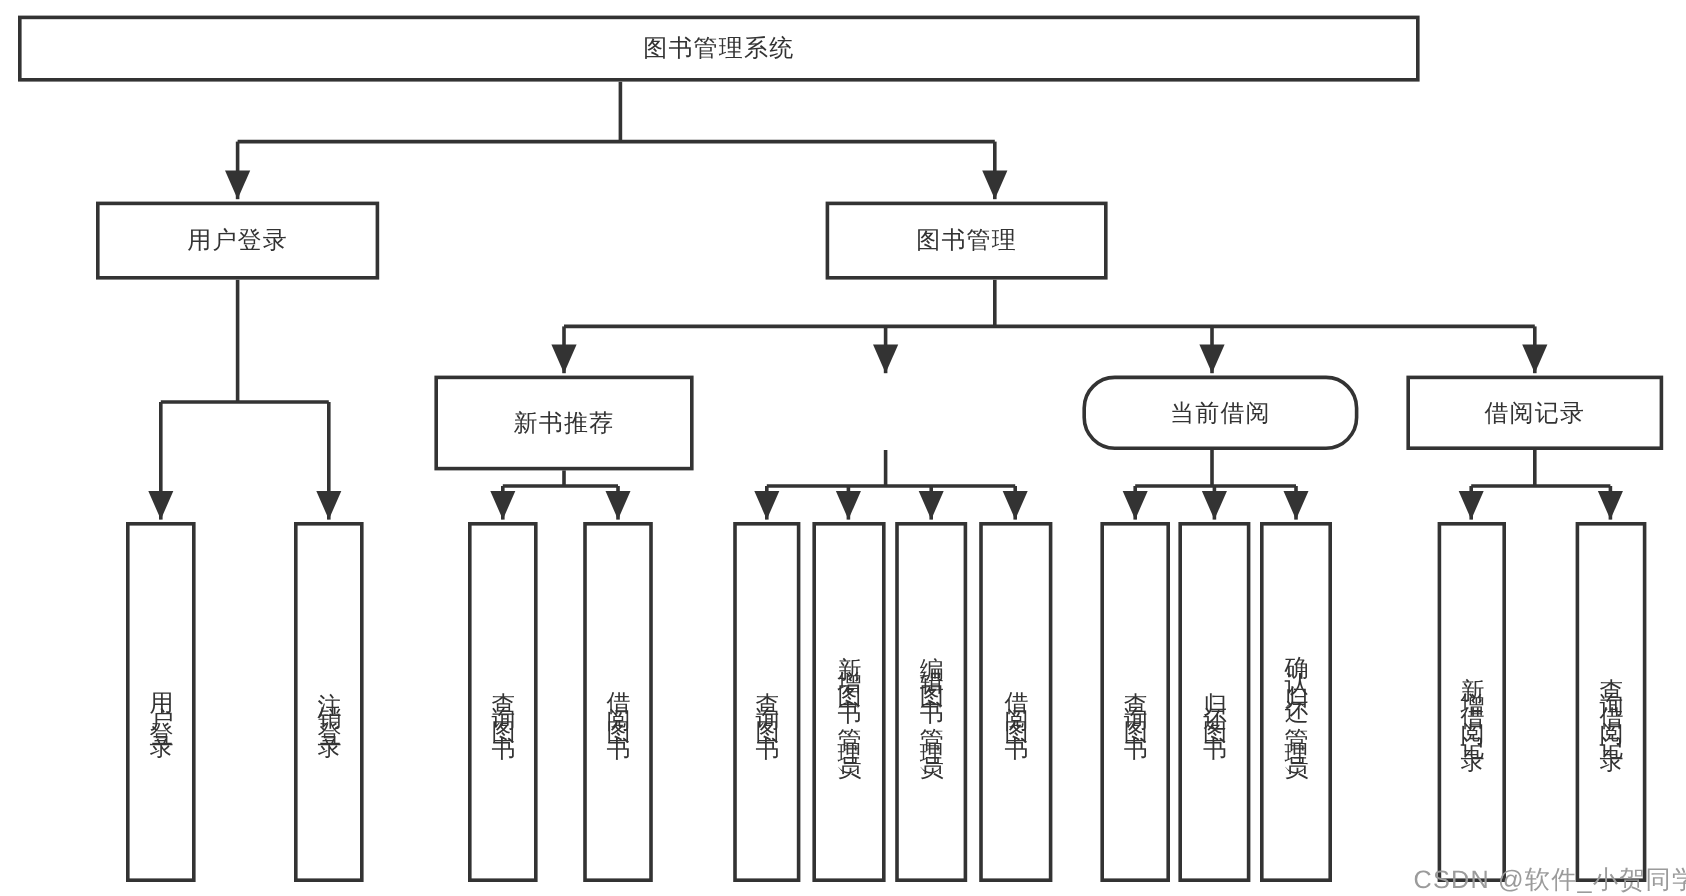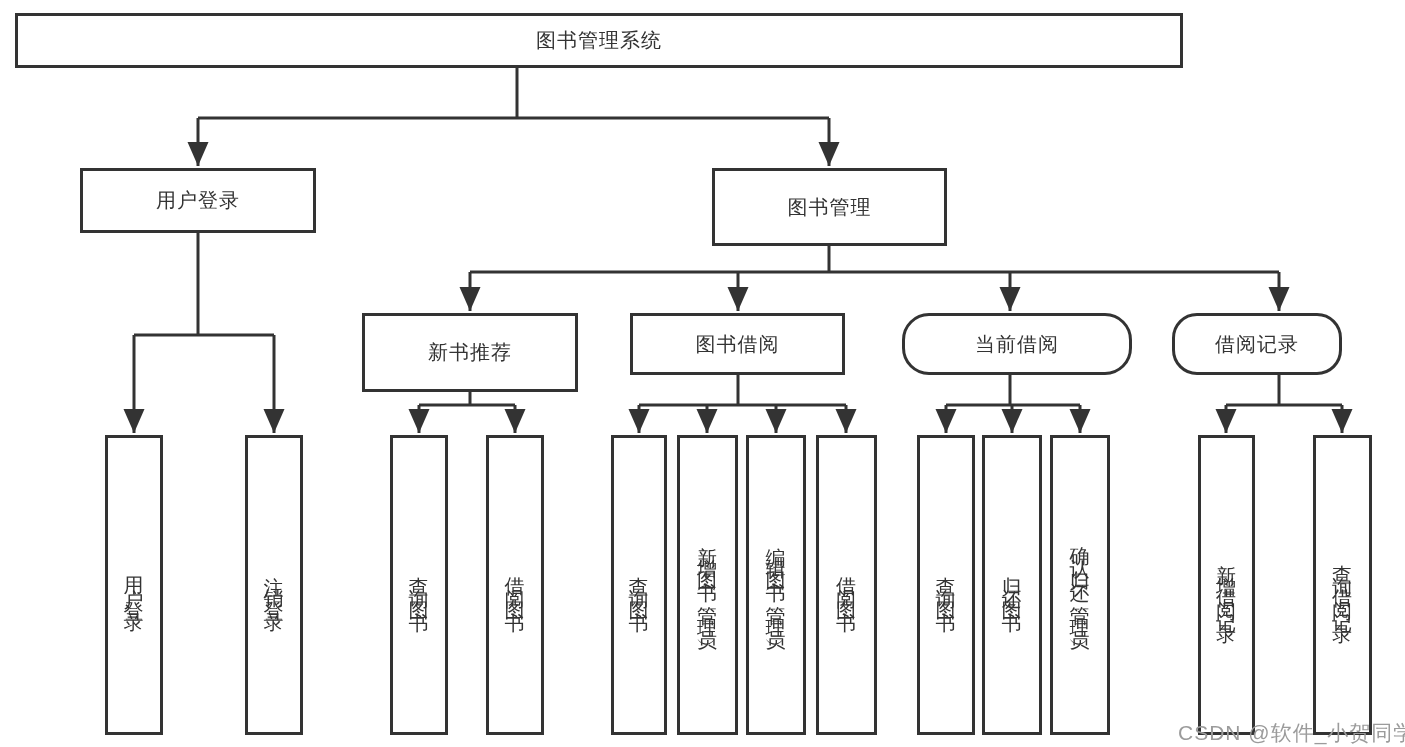--- a/index.html
+++ b/index.html
@@ -118,34 +118,31 @@
     </g>
   </svg>
 
   <div class="node" style="left:15px; top:13px; width:1168px; height:55px;">
     <span>图书管理系统</span>
   </div>
 
   <div class="node" style="left:80px; top:168px; width:236px; height:65px;">
     <span>用户登录</span>
   </div>
-  <div class="node" style="left:712px; top:168px; width:235px; height:78px;">
+  <div class="node" style="left:688px; top:168px; width:235px; height:65px;">
     <span>图书管理</span>
   </div>
 
   <div class="node" style="left:362px; top:313px; width:216px; height:79px;">
     <span>新书推荐</span>
   </div>
-  <div class="node" style="left:630px; top:313px; width:215px; height:62px;">
-    <span>图书借阅</span>
-  </div>
   <div class="node" style="left:902px; top:313px; width:230px; height:62px;border-radius:27px;">
     <span>当前借阅</span>
   </div>
-  <div class="node" style="left:1172px; top:313px; width:170px; height:62px;border-radius:25px;">
+  <div class="node" style="left:1172px; top:313px; width:214px; height:62px;">
     <span>借阅记录</span>
   </div>
 
   <div class="leaf" style="left:105px; top:435px; width:58px; height:300px;">
     <span class="vtext">用户登录</span>
   </div>
   <div class="leaf" style="left:245px; top:435px; width:58px; height:300px;">
     <span class="vtext">注销登录</span>
   </div>
 

